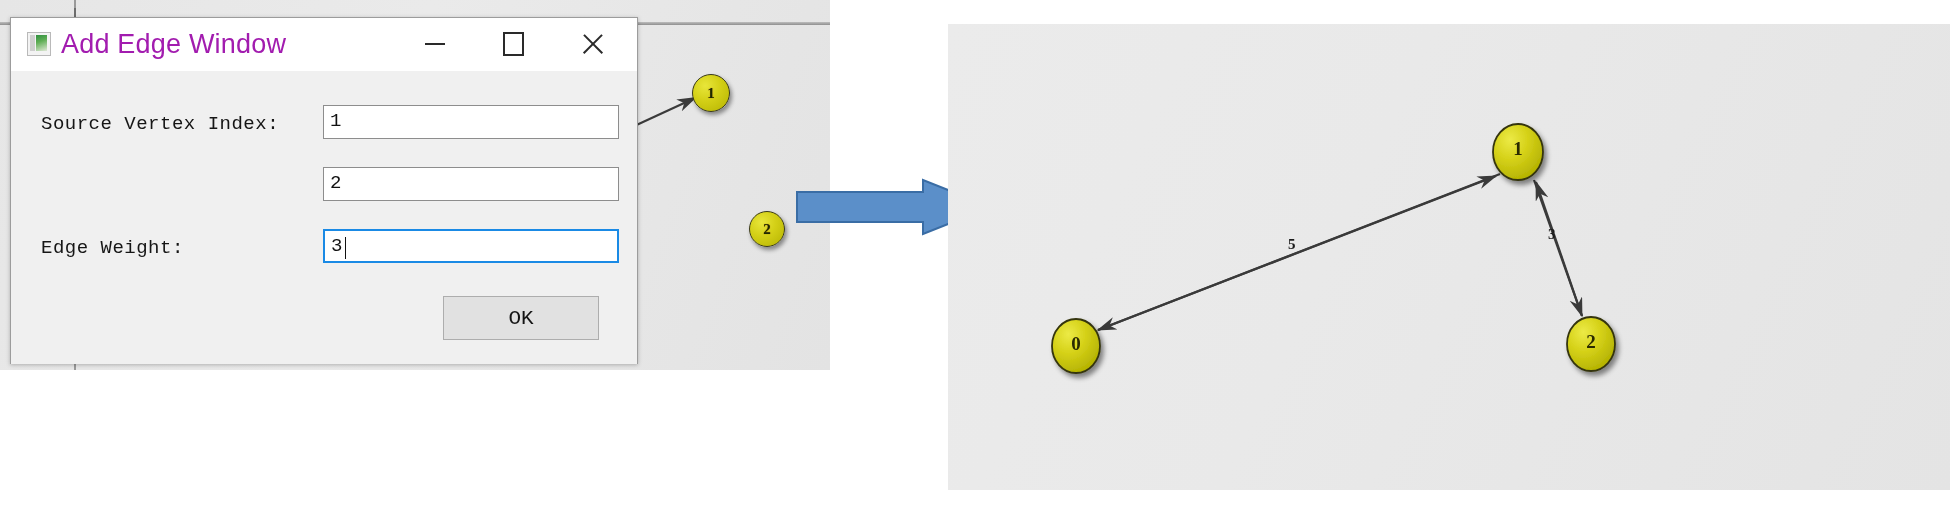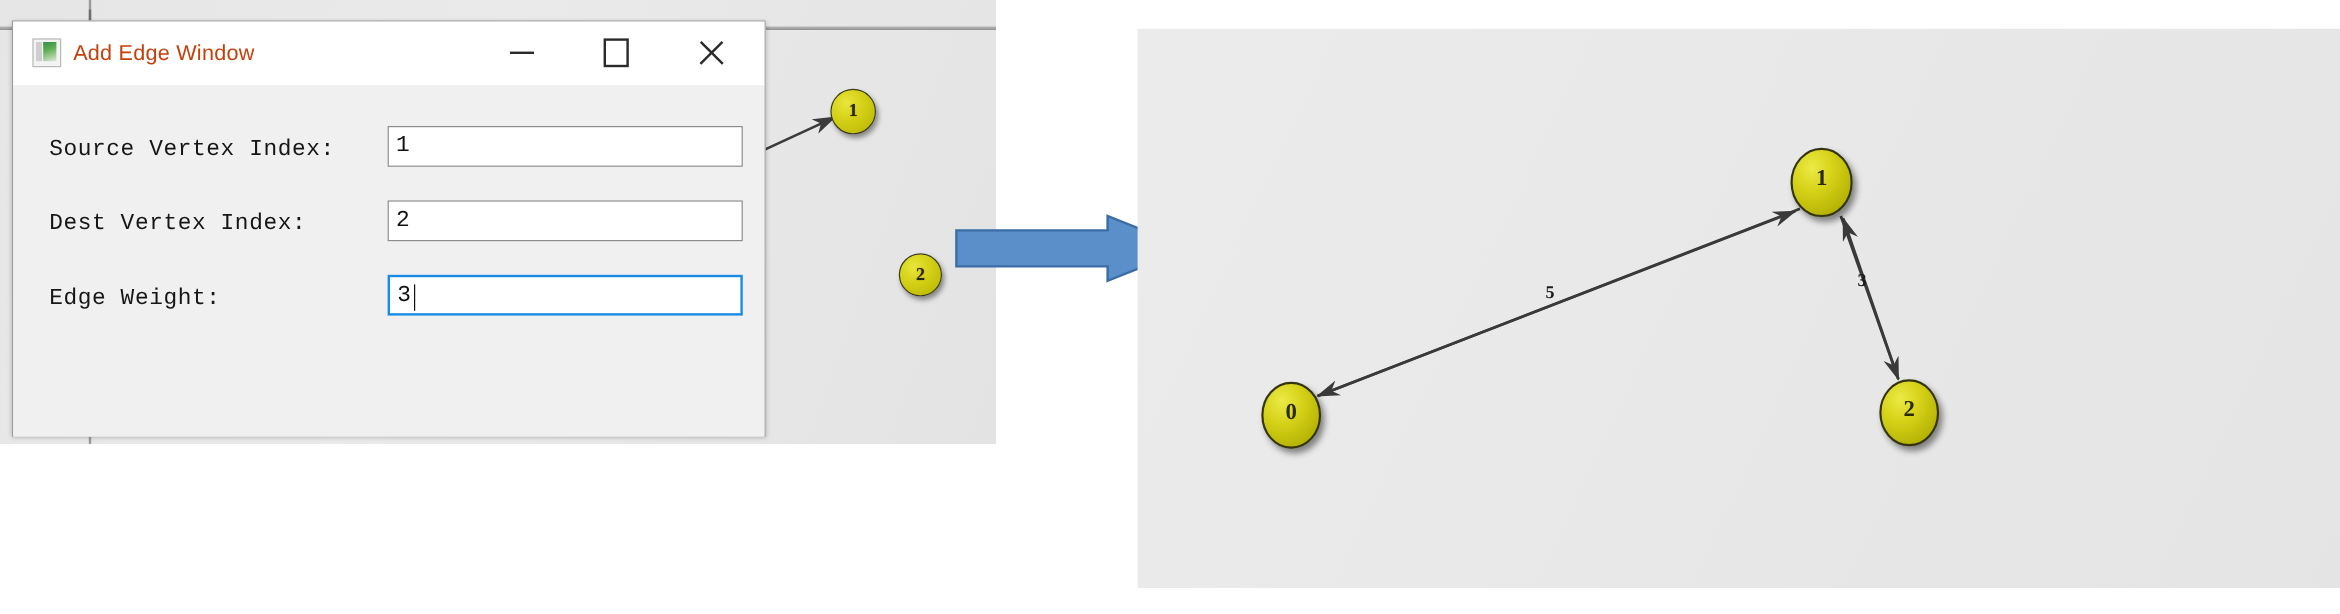--- a/index.html
+++ b/index.html
@@ -30,21 +30,21 @@
       background:#f0f0f0;border:1px solid #9c9c9c;
       box-shadow:0 1px 4px rgba(0,0,0,.25);}
   #titlebar{height:52px;background:#ffffff;border-bottom:1px solid #ffffff;
       display:flex;align-items:center;position:relative;}
   #title-icon{width:22px;height:22px;margin-left:16px;margin-right:10px;
       border:1px solid #b9b9b9;background:#f3f3f3;position:relative;flex:none;}
   #title-icon::before{content:"";position:absolute;left:2px;top:2px;width:5px;height:16px;
       background:#cfcfcf;}
   #title-icon::after{content:"";position:absolute;left:8px;top:2px;width:11px;height:16px;
       background:linear-gradient(160deg,#2f8f3f 0%,#5fae55 40%,#dfe8d6 100%);}
-  #title-text{font-size:18px;color:#c2410c;letter-spacing:.2px;white-space:nowrap;}
+  #title-text{font-size:27px;color:#a21caf;letter-spacing:.2px;white-space:nowrap;}
   .winbtn{position:absolute;top:0;height:52px;width:64px;
       display:flex;align-items:center;justify-content:center;color:#1c1c1c;}
   #btn-min{right:170px;}
   #btn-max{right:92px;}
   #btn-close{right:12px;}
   #btn-min i{display:block;width:20px;height:2.5px;background:#2a2a2a;}
   #btn-max i{display:block;width:17px;height:20px;border:2.5px solid #2a2a2a;}
   #btn-close i{display:block;width:24px;height:24px;position:relative;}
   #btn-close i::before,#btn-close i::after{content:"";position:absolute;left:-1px;top:11px;
       width:26px;height:2.4px;background:#2a2a2a;}
@@ -125,34 +125,36 @@
     <div id="dialog-body">
 
       <div class="field-row" id="row-source">
         <div class="field-label">Source Vertex Index:</div>
         <div class="field-input">
           <span class="field-value">1</span>
         </div>
       </div>
 
       <div class="field-row" id="row-dest">
-        <div class="field-label">Dest Vertex Index:</div>
         <div class="field-input">
           <span class="field-value">2</span>
         </div>
       </div>
 
       <div class="field-row" id="row-weight">
         <div class="field-label">Edge Weight:</div>
         <div class="field-input focused">
           <span class="field-value">3</span>
           <span class="caret" style="position:absolute;left:19px;top:6px;height:22px;"></span>
         </div>
       </div>
 
+      <div id="ok-button">
+        <span>OK</span>
+      </div>
     </div>
   </div>
 </div>
 
 <svg id="transition-arrow" width="200" height="58" viewBox="0 0 200 58">
   <path d="M2,14 L128,14 L128,2 L196,29 L128,56 L128,44 L2,44 Z" fill="#5b8fc9" stroke="#3a6da5" stroke-width="2"></path>
 </svg>
 
 <div id="right-panel">
   <svg id="right-svg" width="1002" height="466">

